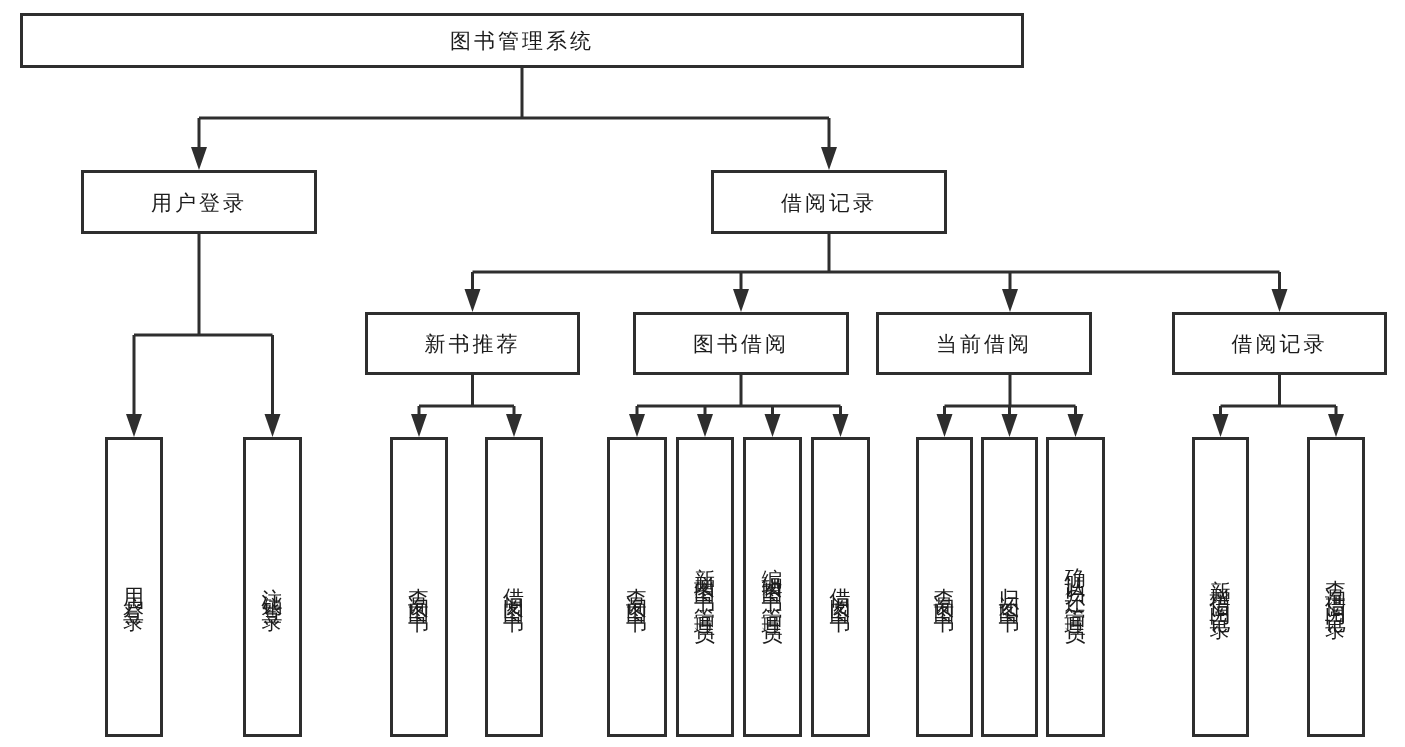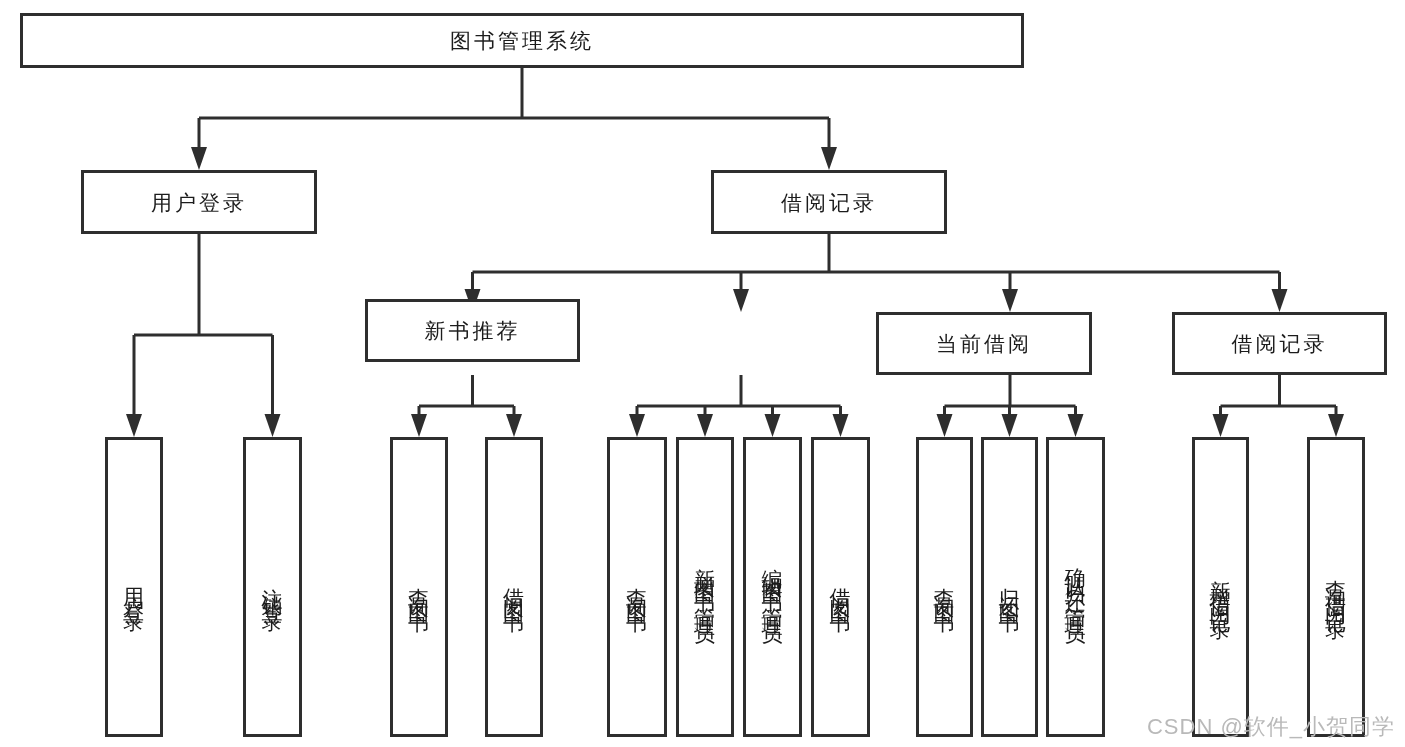--- a/index.html
+++ b/index.html
@@ -96,21 +96,22 @@
       <polygon points="1212.5,414 1228.5,414 1220.5,437"></polygon>
       <polygon points="1328,414 1344,414 1336,437"></polygon>
     </g>
   </svg>
 
   <div class="node h" style="left:20px; top:13px; width:1004px; height:55px">图书管理系统</div>
 
   <div class="node h" style="left:81px; top:170px; width:236px; height:64px">用户登录</div>
   <div class="node h" style="left:711px; top:170px; width:236px; height:64px">借阅记录</div>
 
-  <div class="node h" style="left:365px; top:299px; width:215px; height:63px">新书推荐</div>
+  <div class="node h" style="left:365px; top:312px; width:215px; height:63px">新书推荐</div>
+  <div class="node h" style="left:633px; top:312px; width:216px; height:63px">图书借阅</div>
   <div class="node h" style="left:876px; top:312px; width:216px; height:63px">当前借阅</div>
   <div class="node h" style="left:1172px; top:312px; width:215px; height:63px">借阅记录</div>
 
   <div class="node v" style="left:105px; top:437px; width:58px; height:300px">用户登录</div>
   <div class="node v" style="left:243px; top:437px; width:59px; height:300px">注销登录</div>
 
   <div class="node v" style="left:390px; top:437px; width:58px; height:300px">查询图书</div>
   <div class="node v" style="left:485px; top:437px; width:58px; height:300px">借阅图书</div>
 
   <div class="node v" style="left:607px; top:437px; width:60px; height:300px">查询图书</div>
@@ -118,15 +119,14 @@
   <div class="node v" style="left:743px; top:437px; width:59px; height:300px">编辑图书（管理员）</div>
   <div class="node v" style="left:811px; top:437px; width:59px; height:300px">借阅图书</div>
 
   <div class="node v" style="left:916px; top:437px; width:57px; height:300px">查询图书</div>
   <div class="node v" style="left:981px; top:437px; width:57px; height:300px">归还图书</div>
   <div class="node v" style="left:1046px; top:437px; width:59px; height:300px">确认归还（管理员）</div>
 
   <div class="node v" style="left:1192px; top:437px; width:57px; height:300px">新增借阅记录</div>
   <div class="node v" style="left:1307px; top:437px; width:58px; height:300px">查询借阅记录</div>
 
-  <div class="watermark">CSDN @软件_小贺同学</div>
 
 </div>
 
 </body></html>

